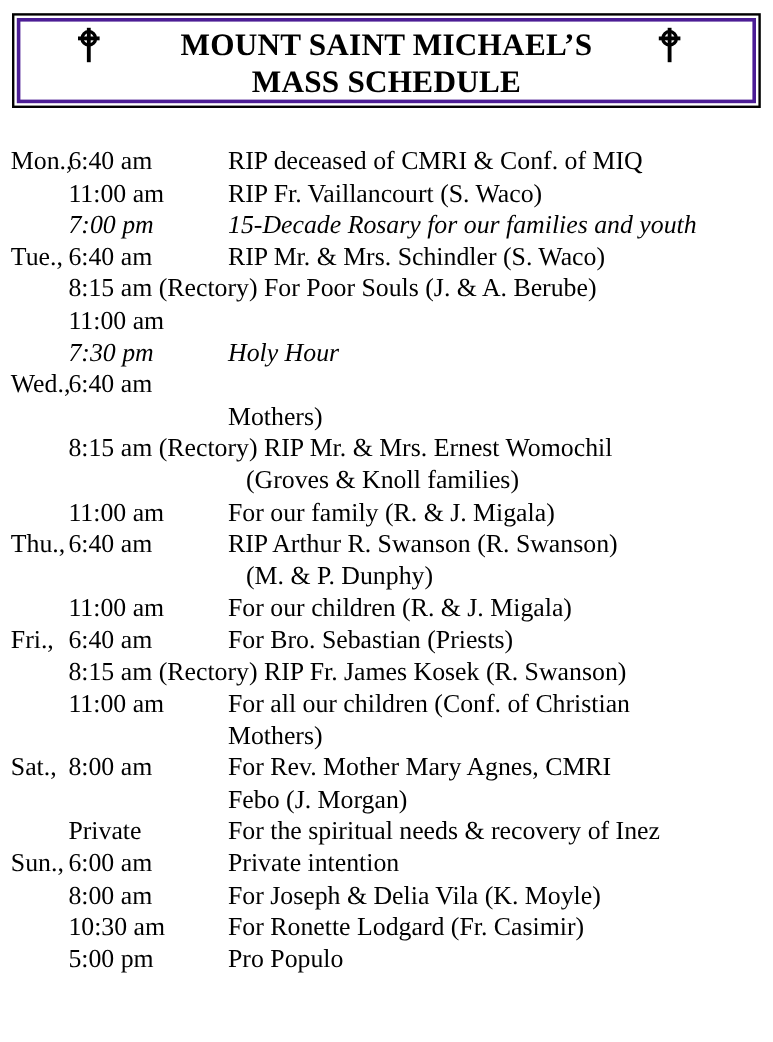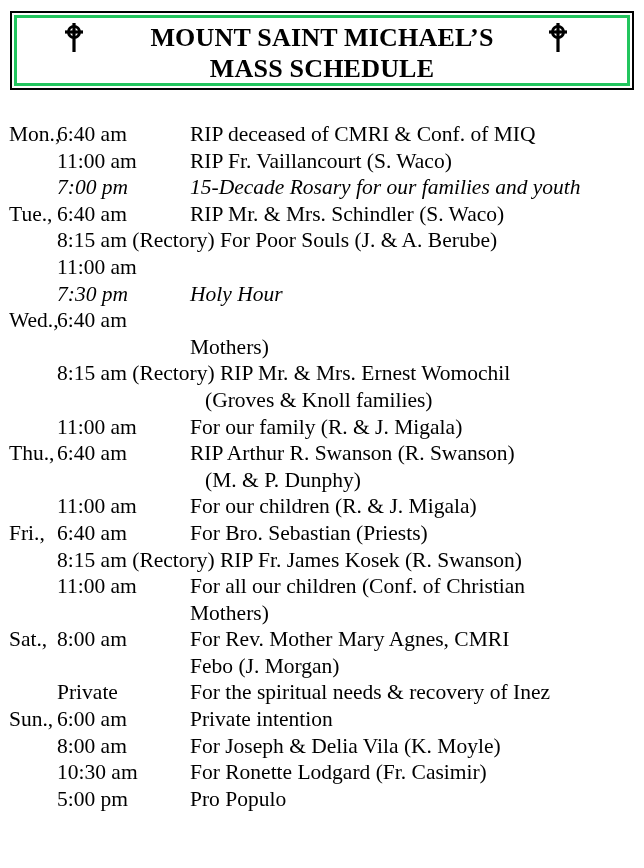--- a/index.html
+++ b/index.html
@@ -17,21 +17,21 @@
     position:absolute;
     left:10px; top:11px;
     width:624px; height:79px;
     border:2px solid #000;
     box-sizing:border-box;
     background:#fff;
   }
   .header-inner {
     position:absolute;
     inset:2px;
-    border:3px solid #22c55e;
+    border:3px solid #4c1d95;
     text-align:center;
     box-sizing:border-box;
   }
   .title-line {
     font-weight:bold;
     font-size:26px;
     line-height:31px;
     letter-spacing:0.2px;
     white-space:nowrap;
   }

